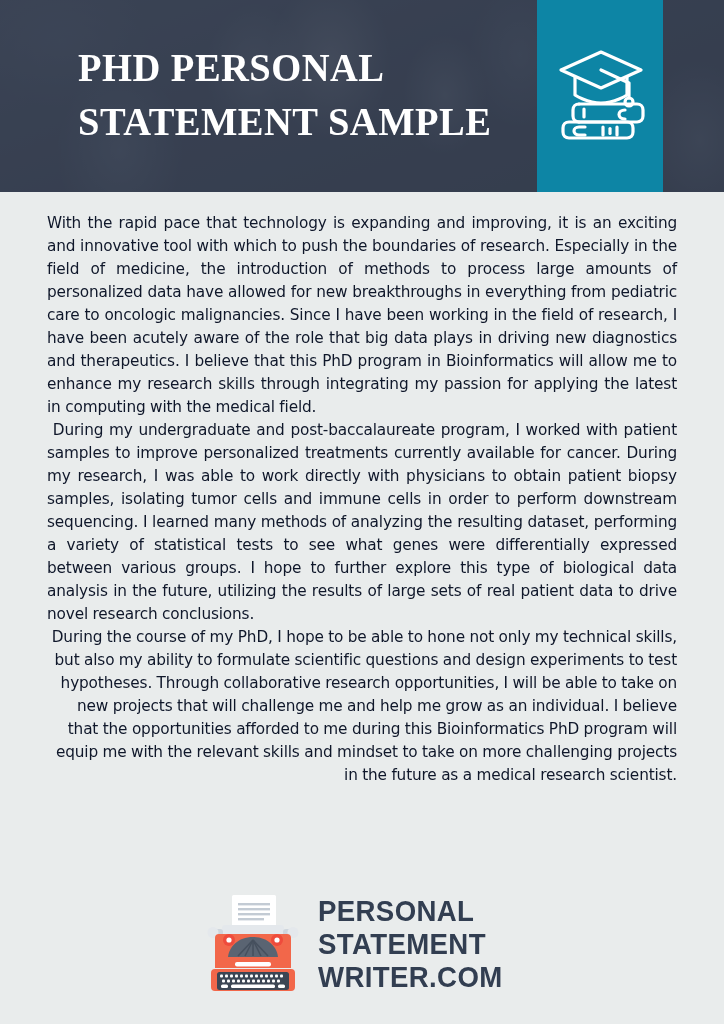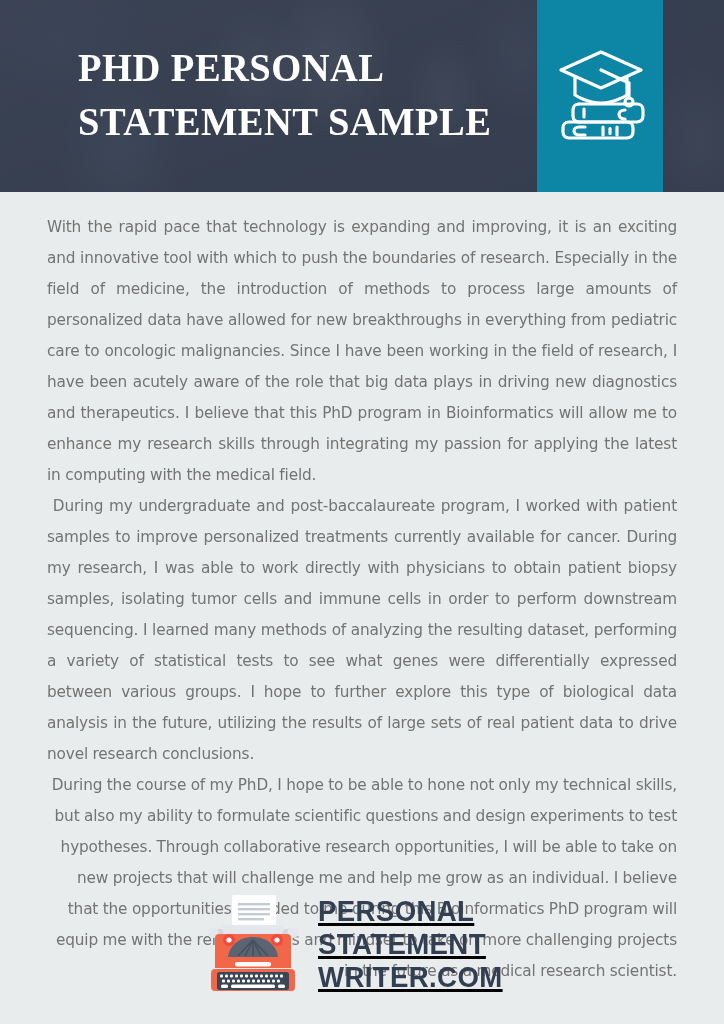--- a/index.html
+++ b/index.html
@@ -86,24 +86,24 @@
 
   
   .content {
     position: absolute;
     left: 47px;
     top: 212px;
     width: 630px;
   }
   .content p {
     margin: 0;
-    color: #737373;
+    color: #0f172a;
     font-family: "DejaVu Sans", sans-serif;
     font-size: 15.3px;
-    line-height: 31px;
+    line-height: 23px;
     text-align: justify;
     text-justify: inter-word;
     letter-spacing: -0.15px;
     word-spacing: -0.2px;
   }
   .content p.indent-sp::before {
     content: "\00a0";
   }
   .content p:last-child {
     text-align: right;
@@ -111,21 +111,20 @@
 
   
   .footer {
     position: absolute;
     left: 0;
     top: 893px;
     width: 724px;
     display: flex;
     justify-content: center;
     align-items: flex-start;
-    text-decoration: underline;
   }
   .logo-wrap {
     display: flex;
     align-items: center;
     gap: 17px;
   }
   .typewriter {
     width: 96px;
     height: 100px;
     flex: 0 0 auto;

